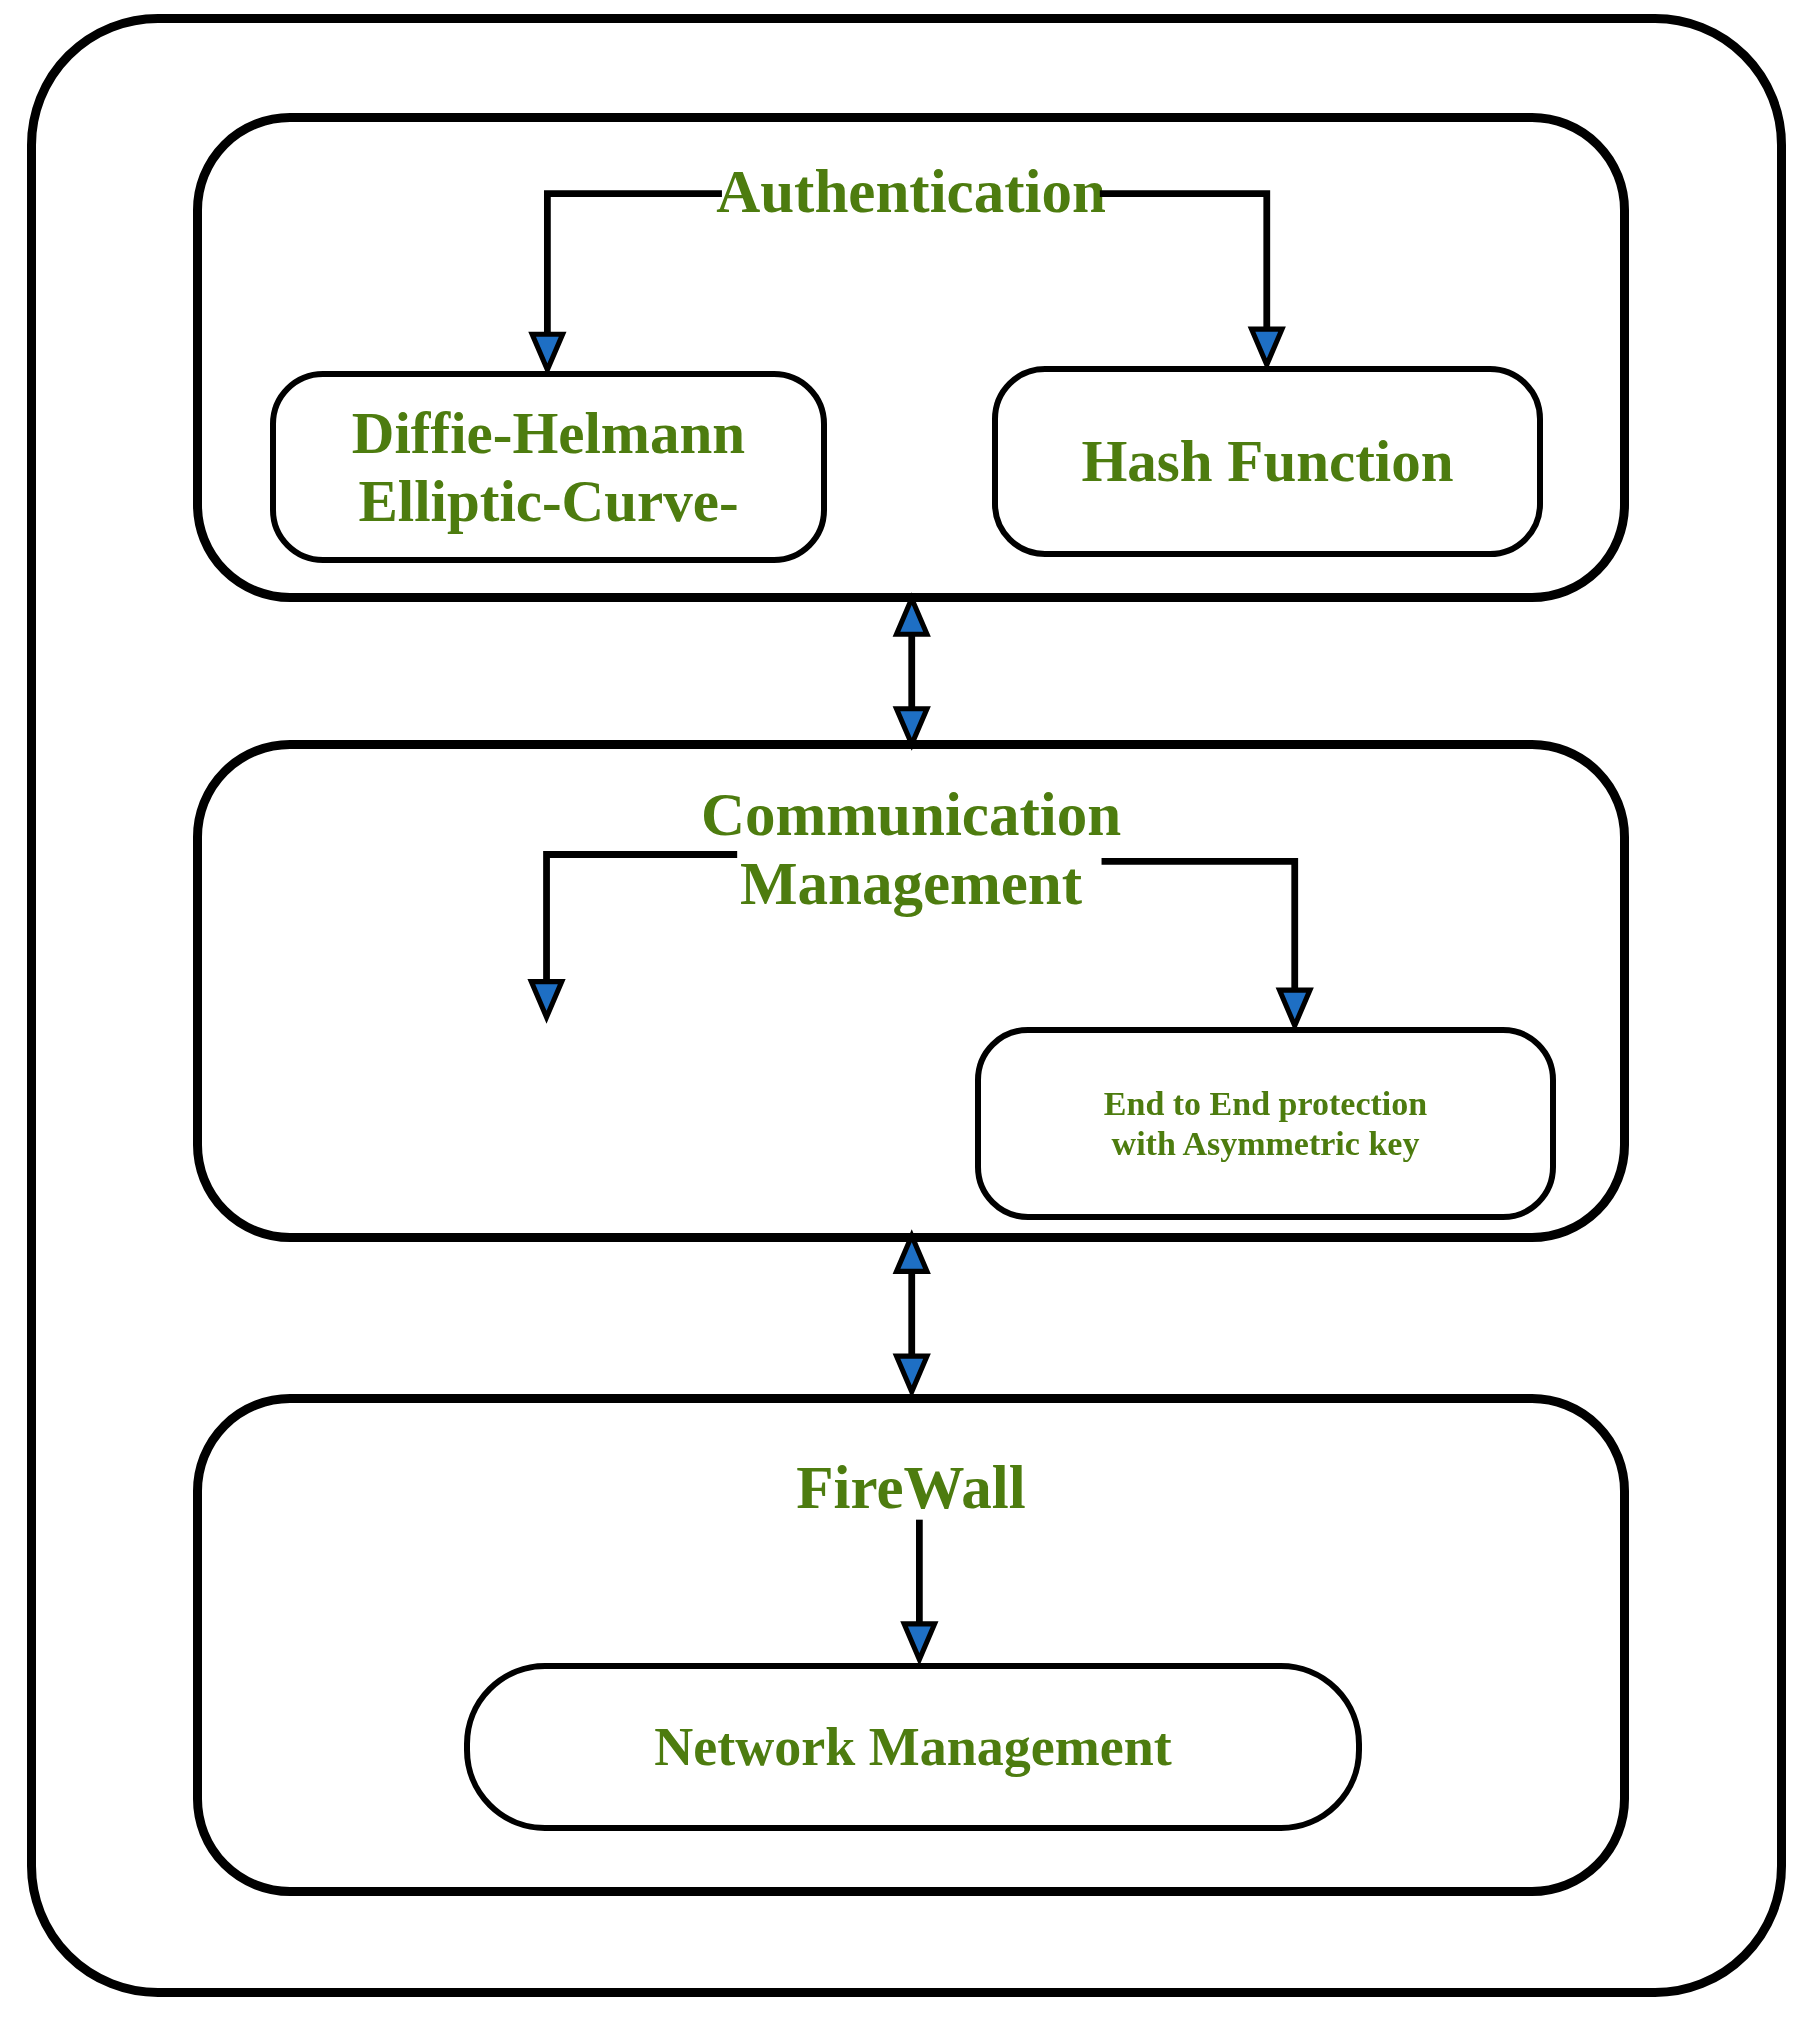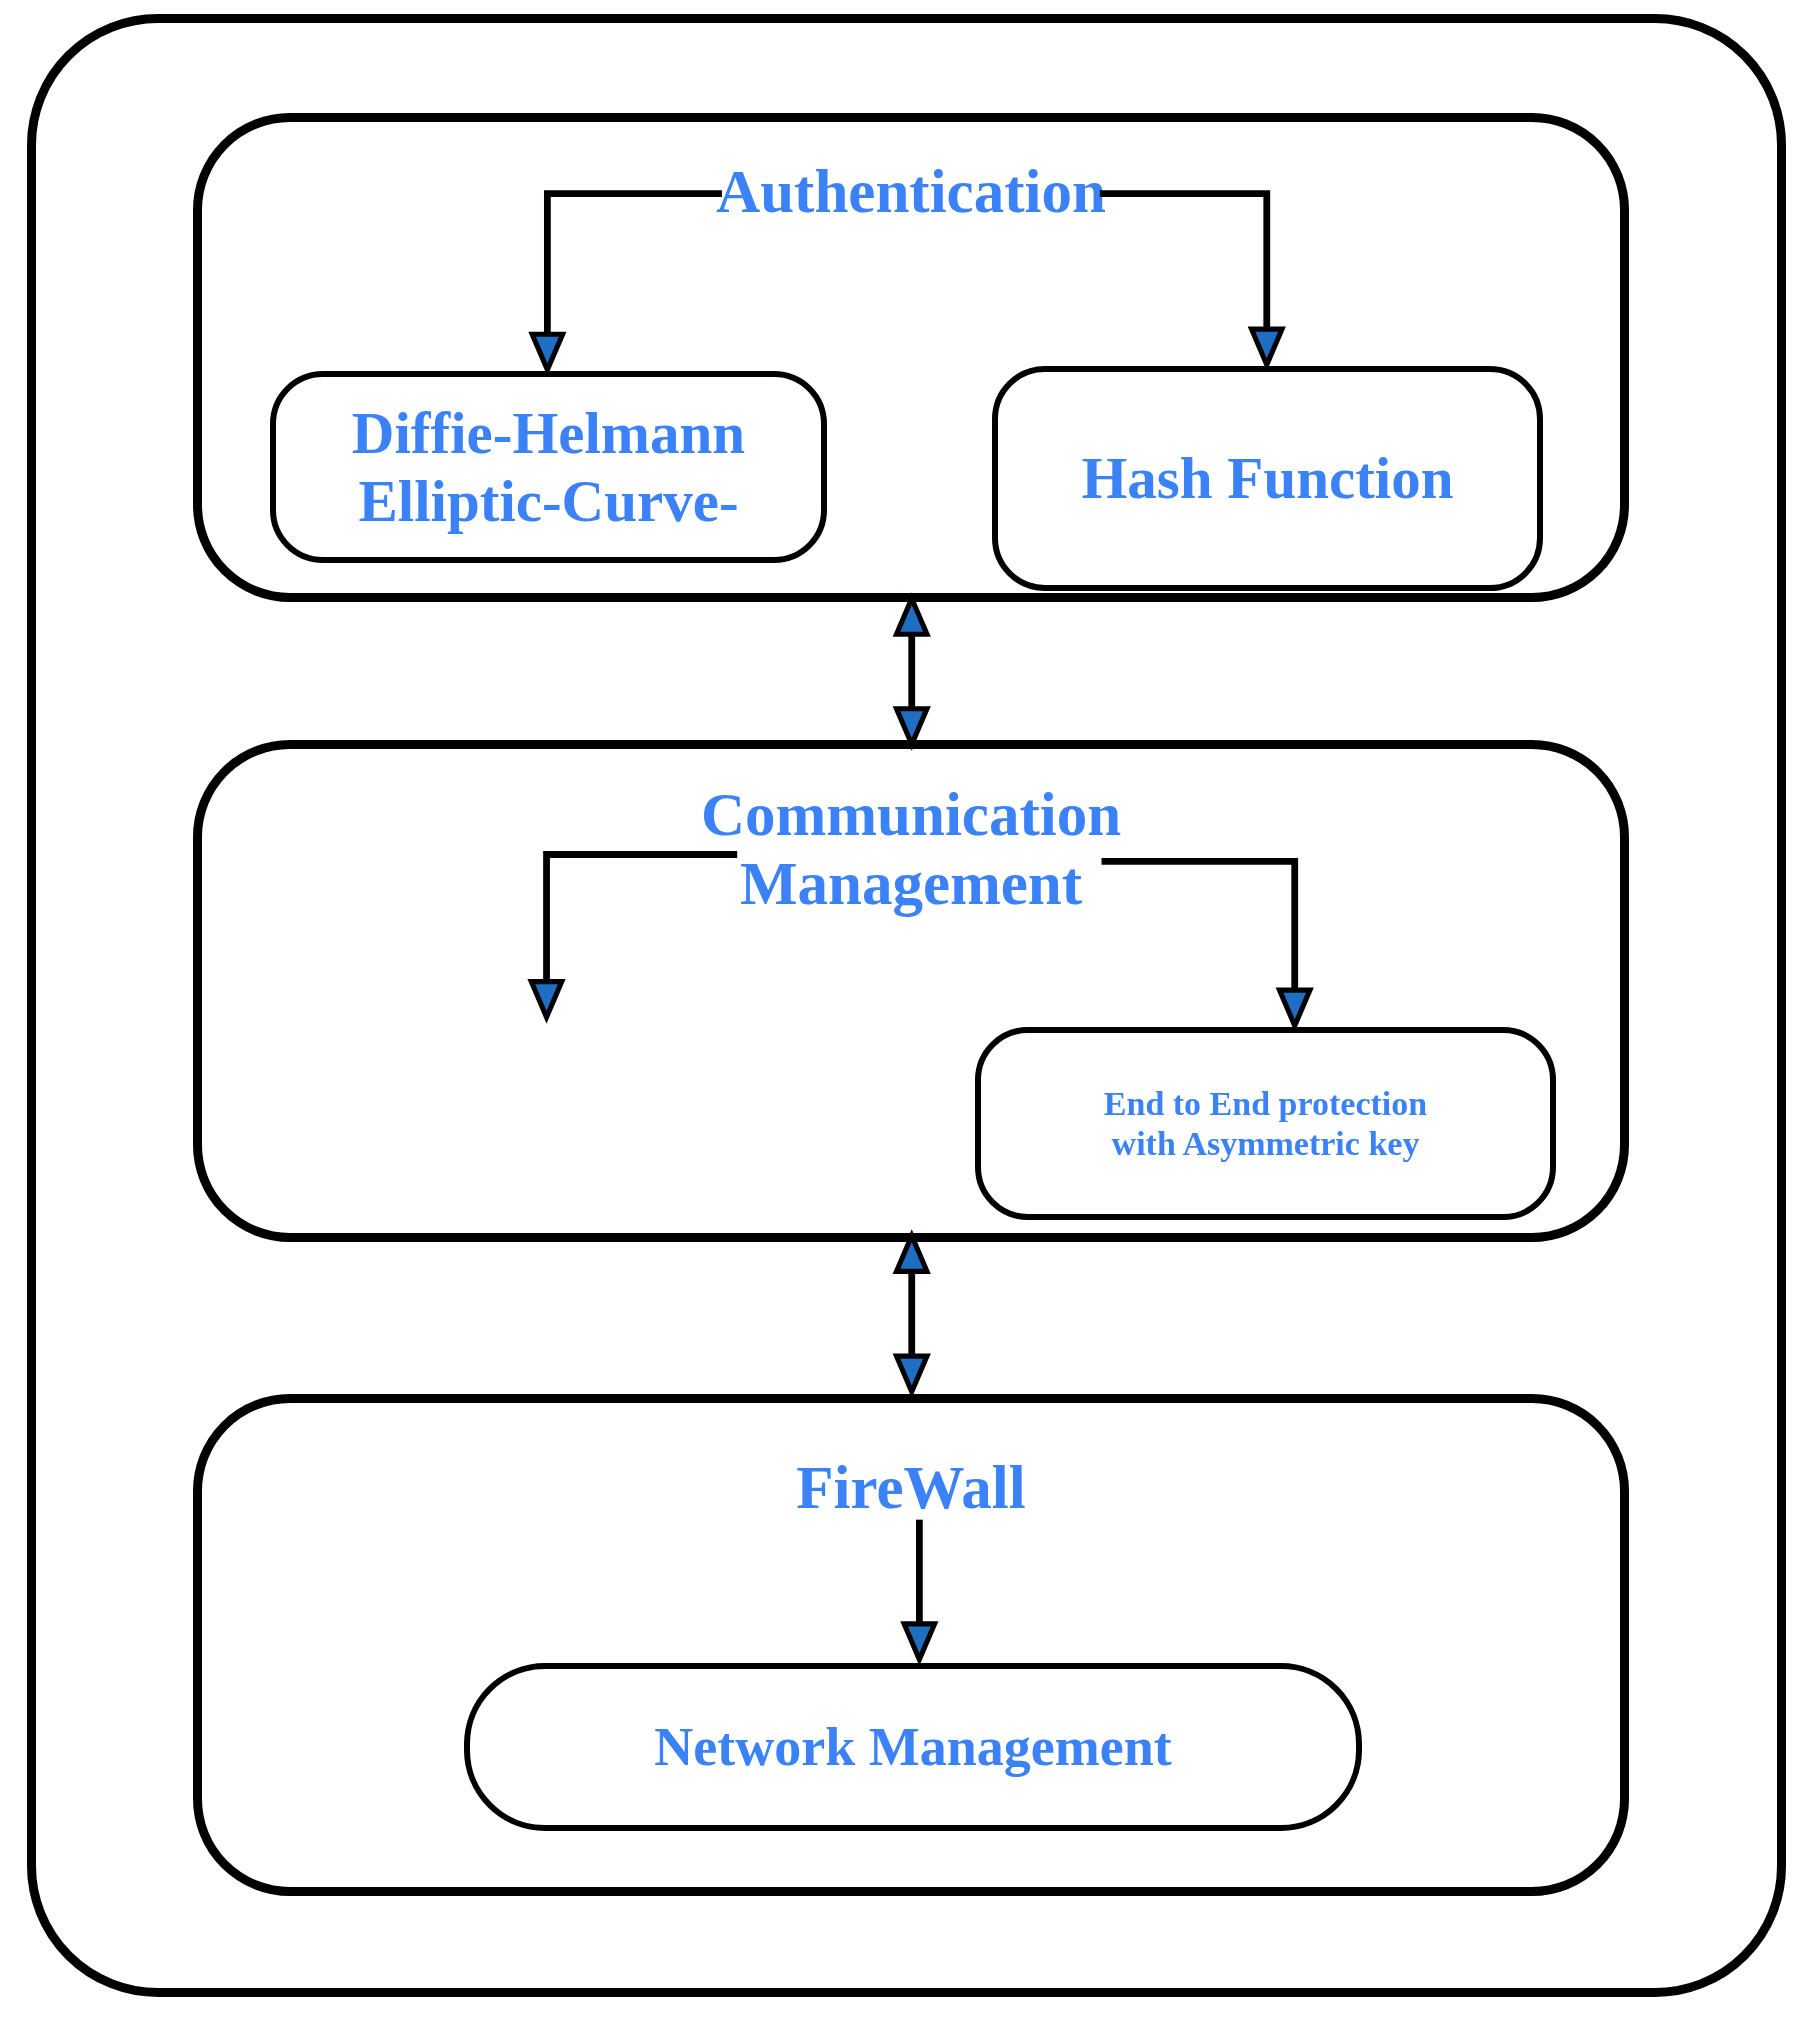--- a/index.html
+++ b/index.html
@@ -4,21 +4,21 @@
 <style>
   * { box-sizing: border-box; margin: 0; padding: 0; }
   html, body { background: #ffffff; }
   .canvas {
     position: relative;
     width: 1815px;
     height: 2020px;
     background: #ffffff;
     font-family: "Liberation Serif", "DejaVu Serif", serif;
     font-weight: bold;
-    color: #3b82f6;
+    color: #4d7c0f;
     overflow: hidden;
   }
   .frame {
     position: absolute;
     border: 9.3px solid #000;
     background: transparent;
   }
   .outer-frame {
     left: 27px; top: 13.6px;
     width: 1759px; height: 1983px;
@@ -52,21 +52,21 @@
     border-radius: 53px;
     background: #ffffff;
     display: flex;
     flex-direction: column;
     align-items: center;
     justify-content: center;
     text-align: center;
     line-height: 1.16;
   }
   .node-ecdh { left: 270px;  top: 371px;  width: 557px;  height: 192px; font-size: 59px; }
-  .node-hash { left: 992px; top: 366px;  width: 551px;  height: 225px; font-size: 59px; }
+  .node-hash { left: 992px; top: 366px;  width: 551px;  height: 191px; font-size: 59px; }
   .node-msg  { left: 238px;  top: 1020px; width: 618px;  height: 198px; font-size: 53px; }
   .node-e2e  { left: 975px; top: 1027px; width: 581px;  height: 193px; font-size: 34px; text-align: right; }
   .node-net  { left: 464px;  top: 1663px; width: 898px; height: 168px; font-size: 54px; border-radius: 81px; }
 
   svg.overlay {
     position: absolute;
     left: 0; top: 0;
     width: 1815px;
     height: 2020px;
     pointer-events: none;

